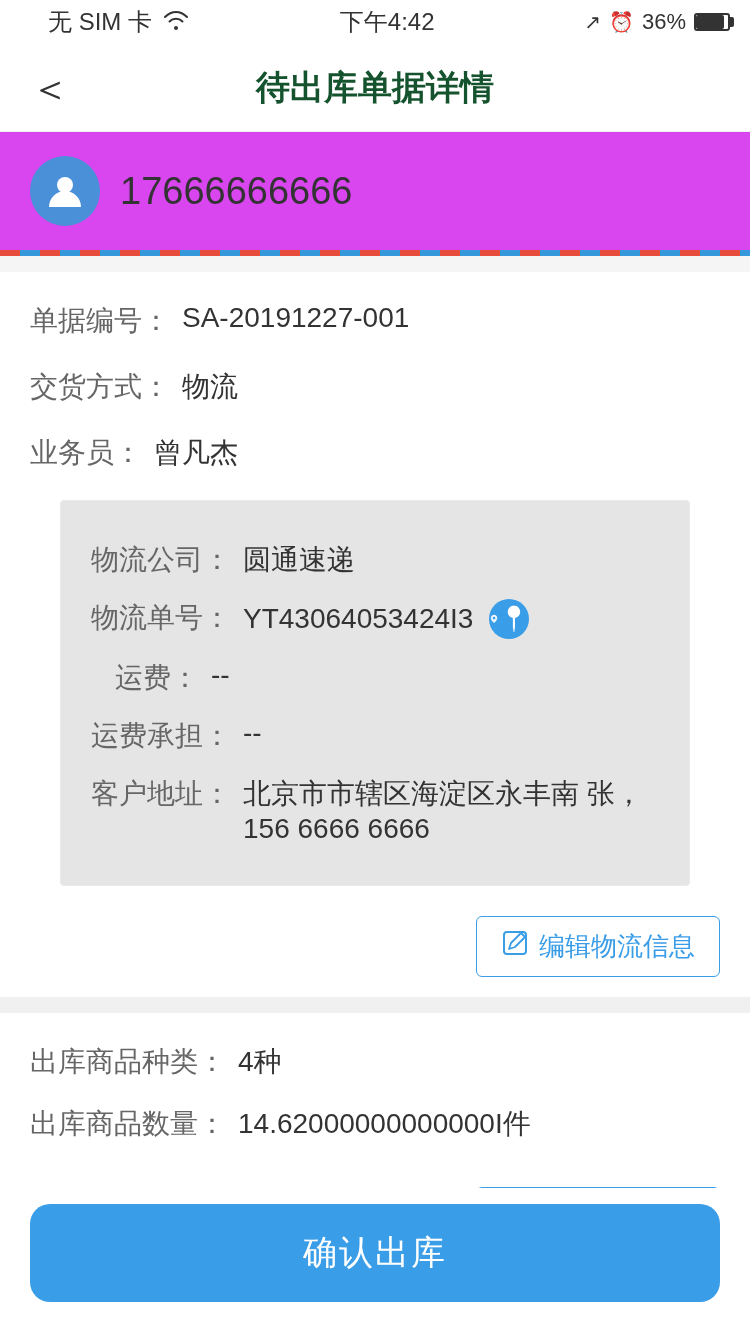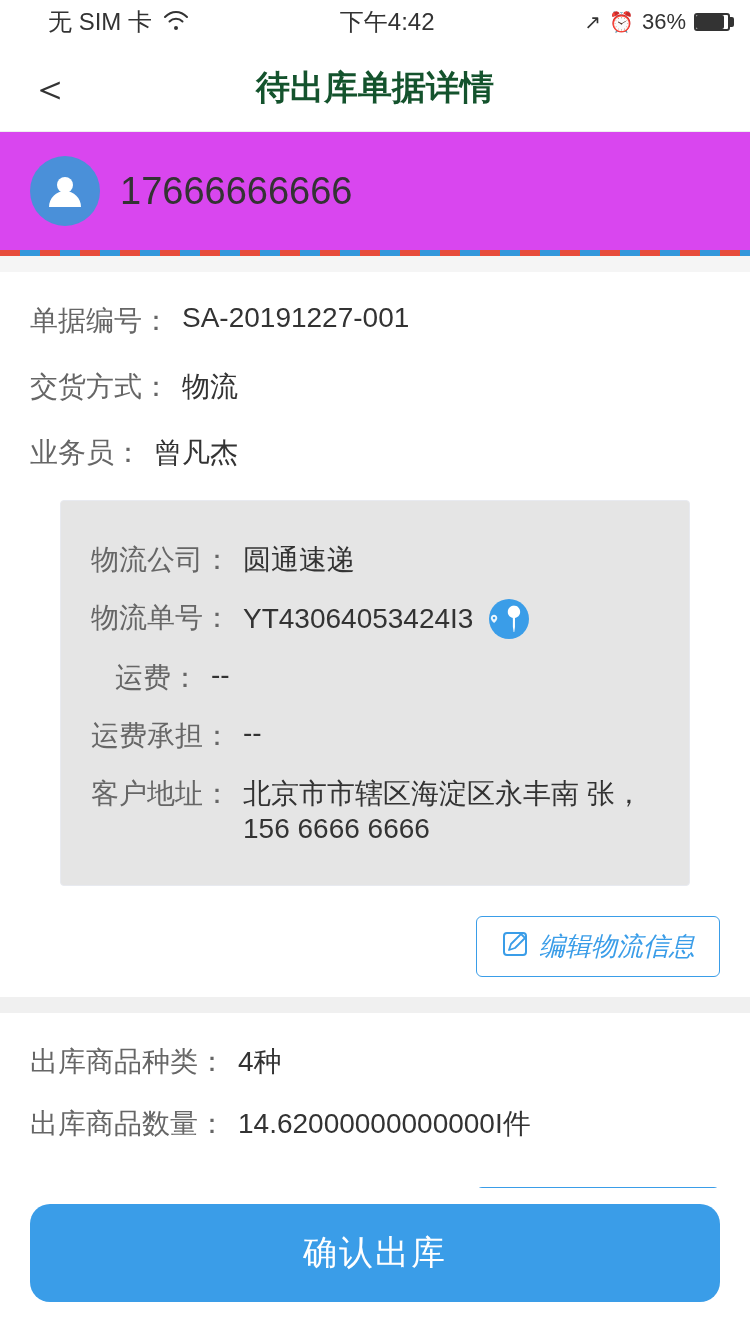--- a/index.html
+++ b/index.html
@@ -176,24 +176,23 @@
       background: #fff;
     }
     .edit-btn {
       border: 1.5px solid #3a9de8;
       border-radius: 6px;
       color: #3a9de8;
       background: #fff;
       font-size: 26px;
       padding: 12px 24px;
       display: flex;
-      align-items: flex-end;
+      align-items: flex-start;
       gap: 10px;
       cursor: pointer;
-      font-style: italic;
     }
     .edit-icon {
       font-size: 24px;
     }
 
     
     .gray-sep {
       height: 16px;
       background: #f0f0f0;
     }

